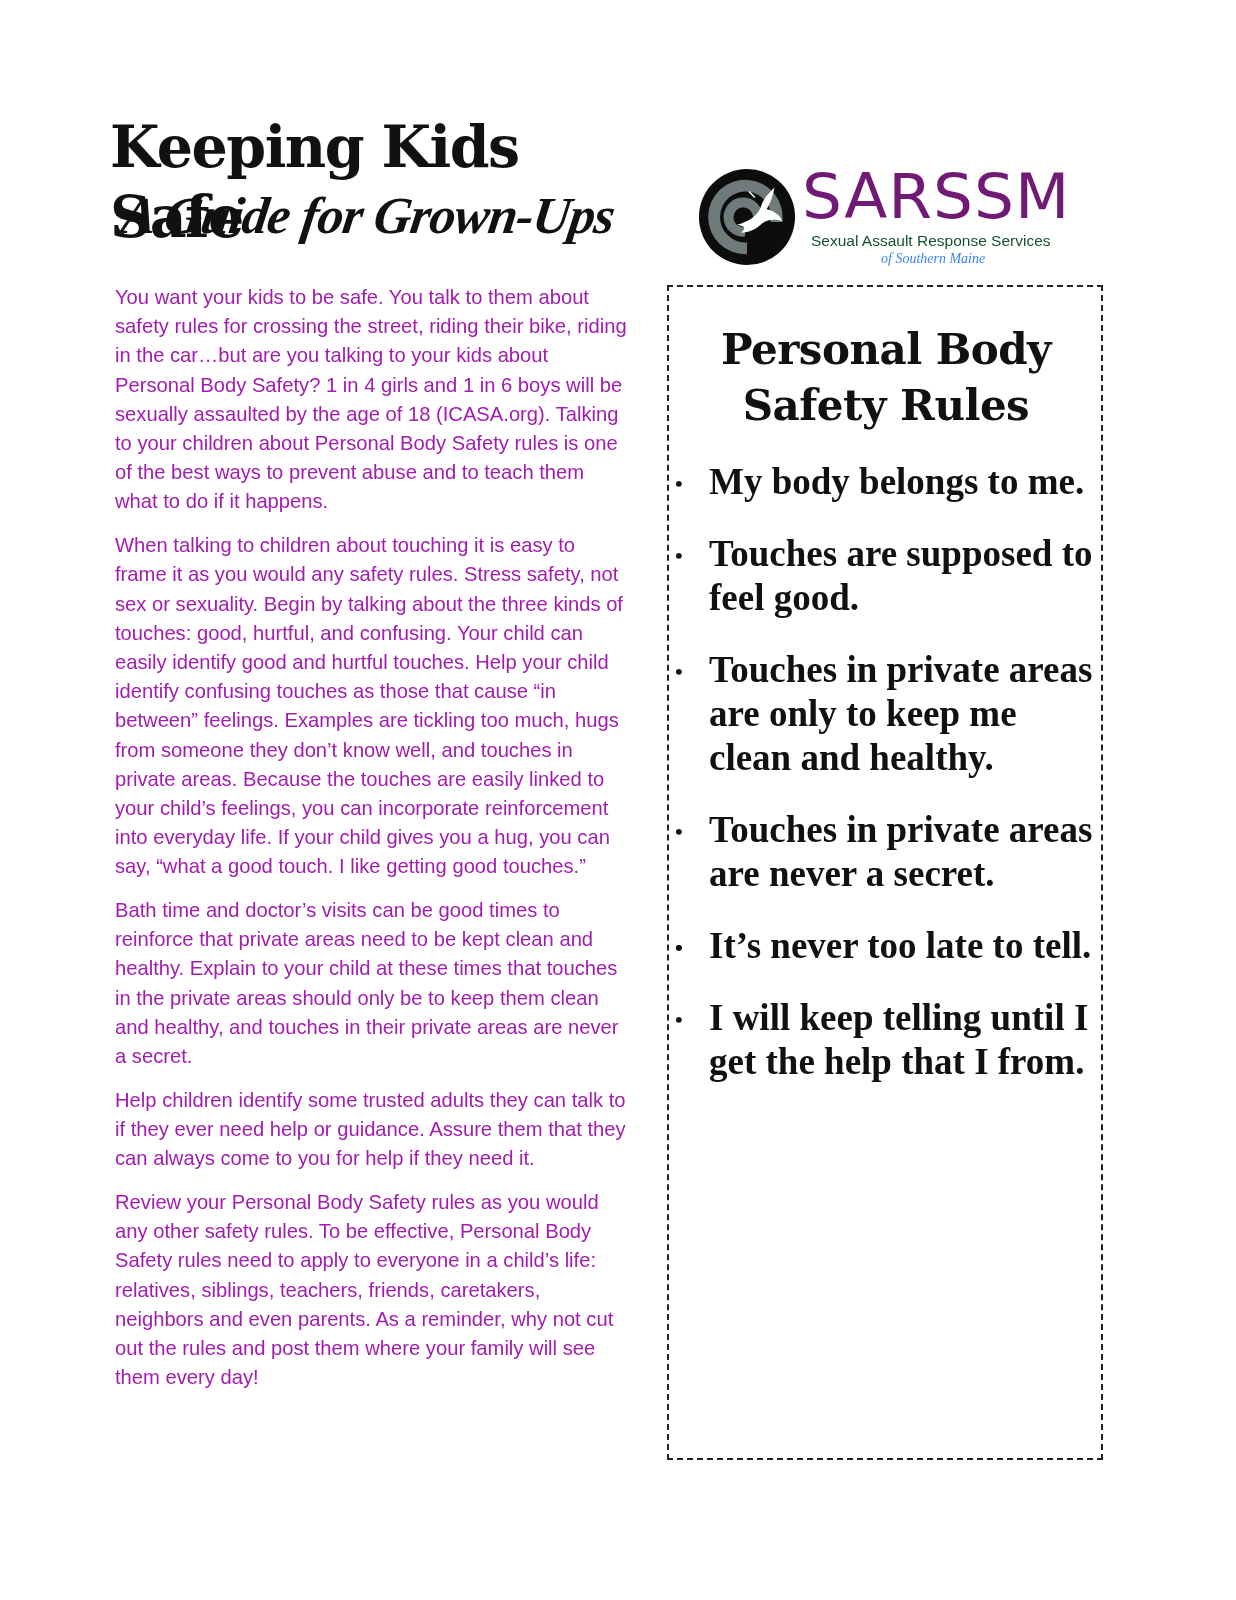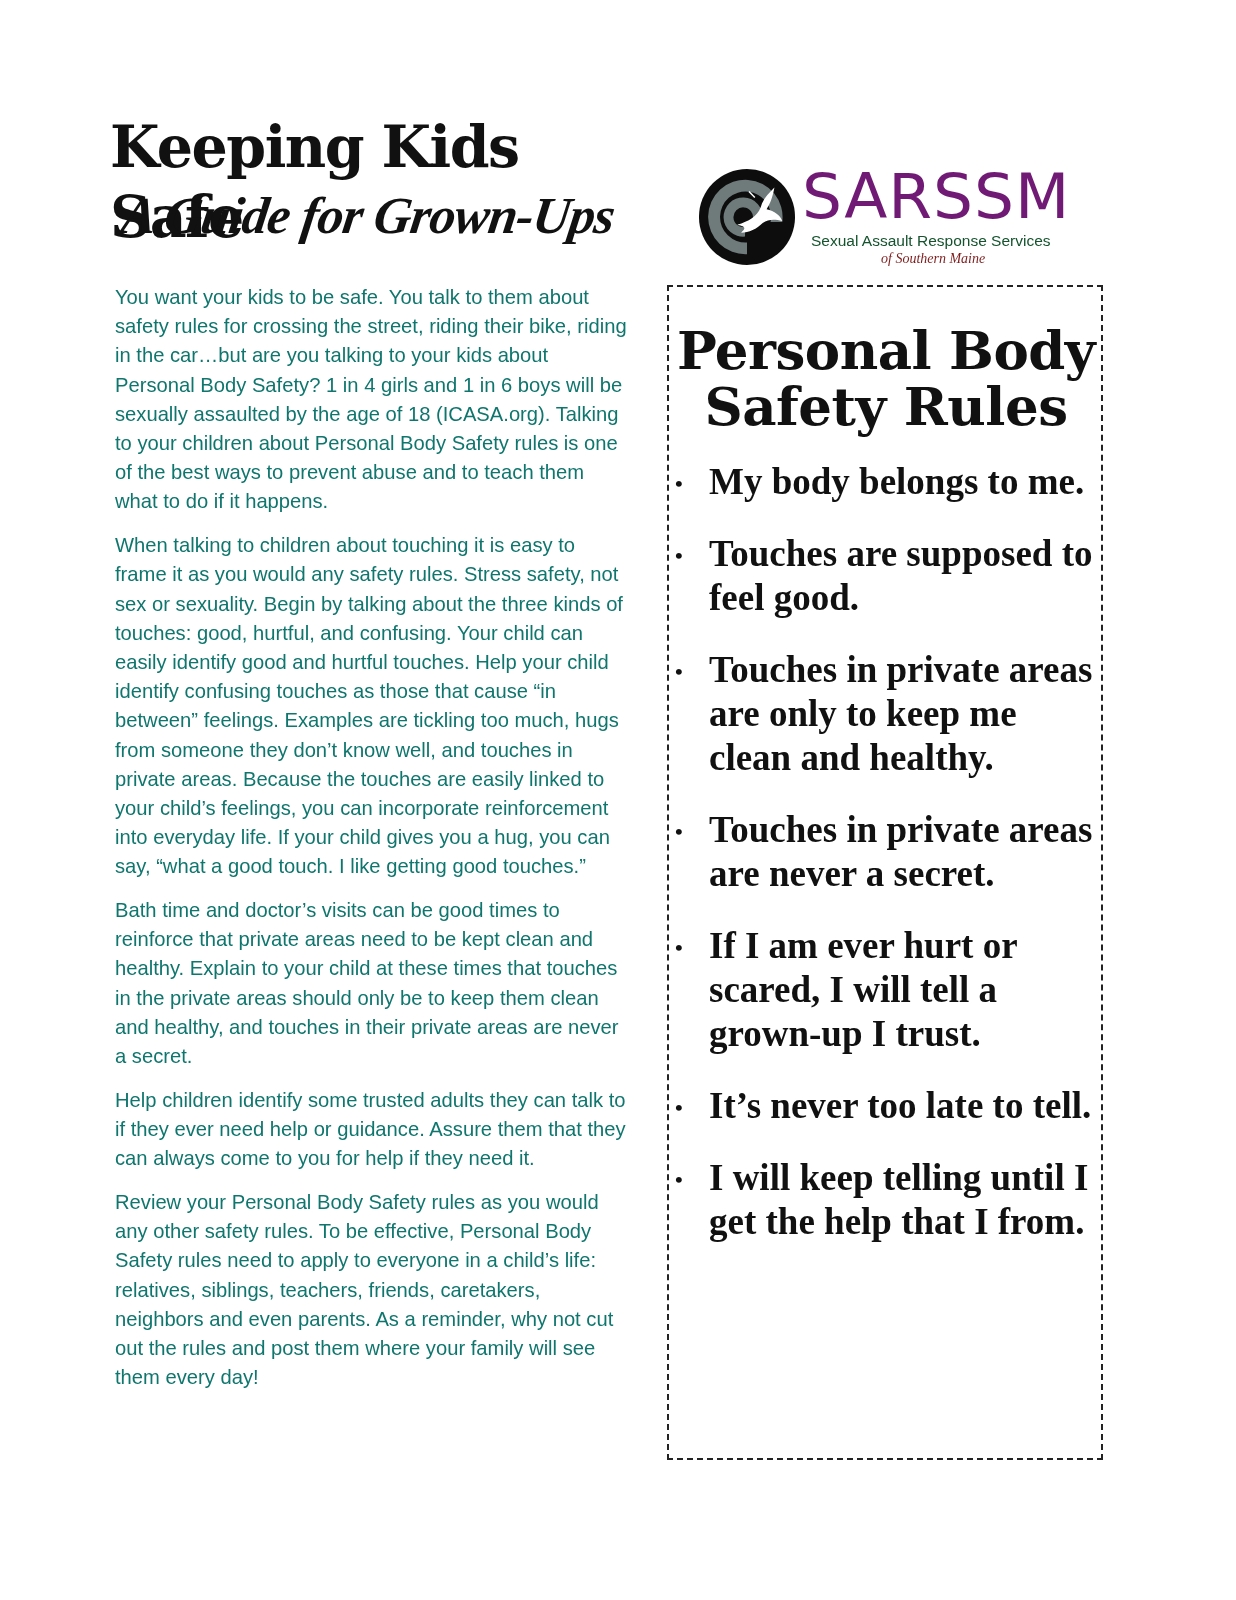--- a/index.html
+++ b/index.html
@@ -11,44 +11,44 @@
     }
     .subtitle {
       position: absolute; left: 122px; top: 186px; width: 520px;
       font-family: "Liberation Serif", "DejaVu Serif", serif; font-style: italic;
       font-size: 52px; line-height: 60px; letter-spacing: -1px; transform: skewX(-8deg);
       color: #111; margin: 0;
     }
     .left-col {
       position: absolute; left: 115px; top: 283px; width: 515px;
       font-family: "Liberation Sans", "DejaVu Sans", sans-serif; font-size: 20.2px;
-      line-height: 29.2px; color: #0f766e;
+      line-height: 29.2px; color: #a21caf;
     }
     .left-col p { margin: 0 0 14.5px 0; }
     .logo { position: absolute; left: 698px; top: 168px; width: 380px; height: 105px; }
     .logo-circle { position: absolute; left: 0; top: 0; width: 98px; height: 98px; }
     .logo-name {
       position: absolute; left: 104px; top: -6px; font-family: "DejaVu Sans", sans-serif;
       font-size: 63px; letter-spacing: 1px; line-height: 70px; color: #701a75; font-weight: normal;
     }
     .logo-sub {
       position: absolute; left: 113px; top: 64px; font-family: "Liberation Sans", sans-serif;
       font-size: 15.5px; color: #14532d; white-space: nowrap;
     }
     .logo-sub2 {
       position: absolute; left: 183px; top: 83px; font-family: "Liberation Serif", serif;
-      font-style: italic; font-size: 14px; color: #7f1d1d; white-space: nowrap;
+      font-style: italic; font-size: 14px; color: #3b82f6; white-space: nowrap;
     }
     .rules-box {
       position: absolute; left: 667px; top: 285px; width: 436px; height: 1175px;
       border: 2px dashed #222; box-sizing: border-box;
     }
     .rules-title {
       position: absolute; left: 670px; top: 322px; width: 432px; text-align: center;
-      font-family: "DejaVu Serif", serif; font-weight: bold; font-size: 53px;
+      font-family: "DejaVu Serif", serif; font-weight: bold; font-size: 42px;
       line-height: 56px; color: #111; margin: 0; letter-spacing: -0.5px;
     }
     .rules-list {
       position: absolute; left: 676px; top: 460px; width: 430px; margin: 0; padding: 0; list-style: none;
     }
     .rules-list li {
       position: relative; padding-left: 33px;
       font-family: "Liberation Serif", "DejaVu Serif", serif; font-weight: bold;
       font-size: 37px; line-height: 44px; color: #111; margin-bottom: 28px;
     }
@@ -83,16 +83,16 @@
   <p>Review your Personal Body Safety rules as you would any other safety rules.  To be effective, Personal Body Safety rules need to apply to everyone in a child’s life: relatives, siblings, teachers, friends, caretakers, neighbors and even parents.  As a reminder, why not cut out the rules and post them where your  family will see them every day!</p>
 </div>
 
 <div class="rules-box"></div>
 <h3 class="rules-title">Personal Body Safety Rules</h3>
 <ul class="rules-list">
   <li><span class="bullet">•</span><span>My body belongs to me.</span></li>
   <li><span class="bullet">•</span><span>Touches are supposed to feel good.</span></li>
   <li><span class="bullet">•</span><span>Touches in private areas are only to keep me clean and healthy.</span></li>
   <li><span class="bullet">•</span><span>Touches in private areas are never a secret.</span></li>
-  <li><span class="bullet">•</span><span>If I am ever hurt or scared, I will tell a grown-up I trust.</span></li>
+  <li><span class="bullet">•</span></li>
   <li><span class="bullet">•</span><span>It’s never too late to tell.</span></li>
   <li><span class="bullet">•</span><span>I will keep telling until I get the help that I from.</span></li>
 </ul>
 
 </body></html>

